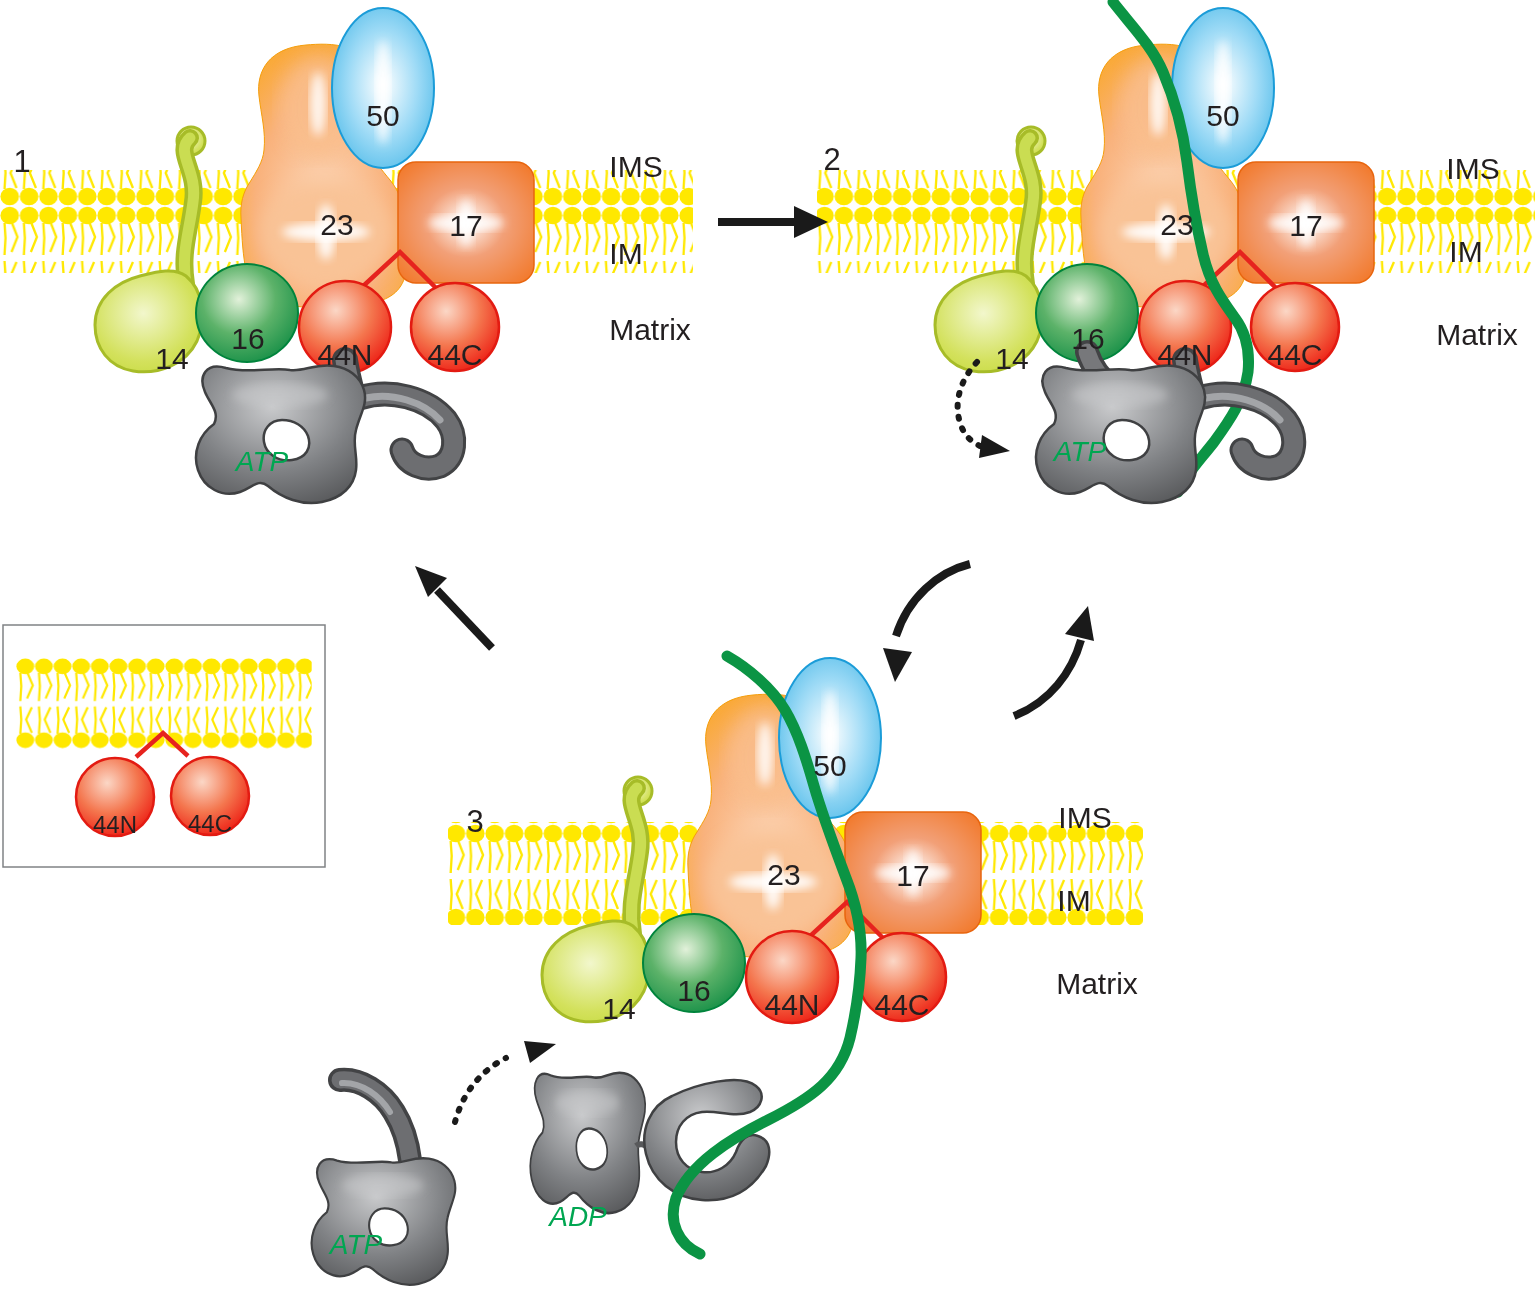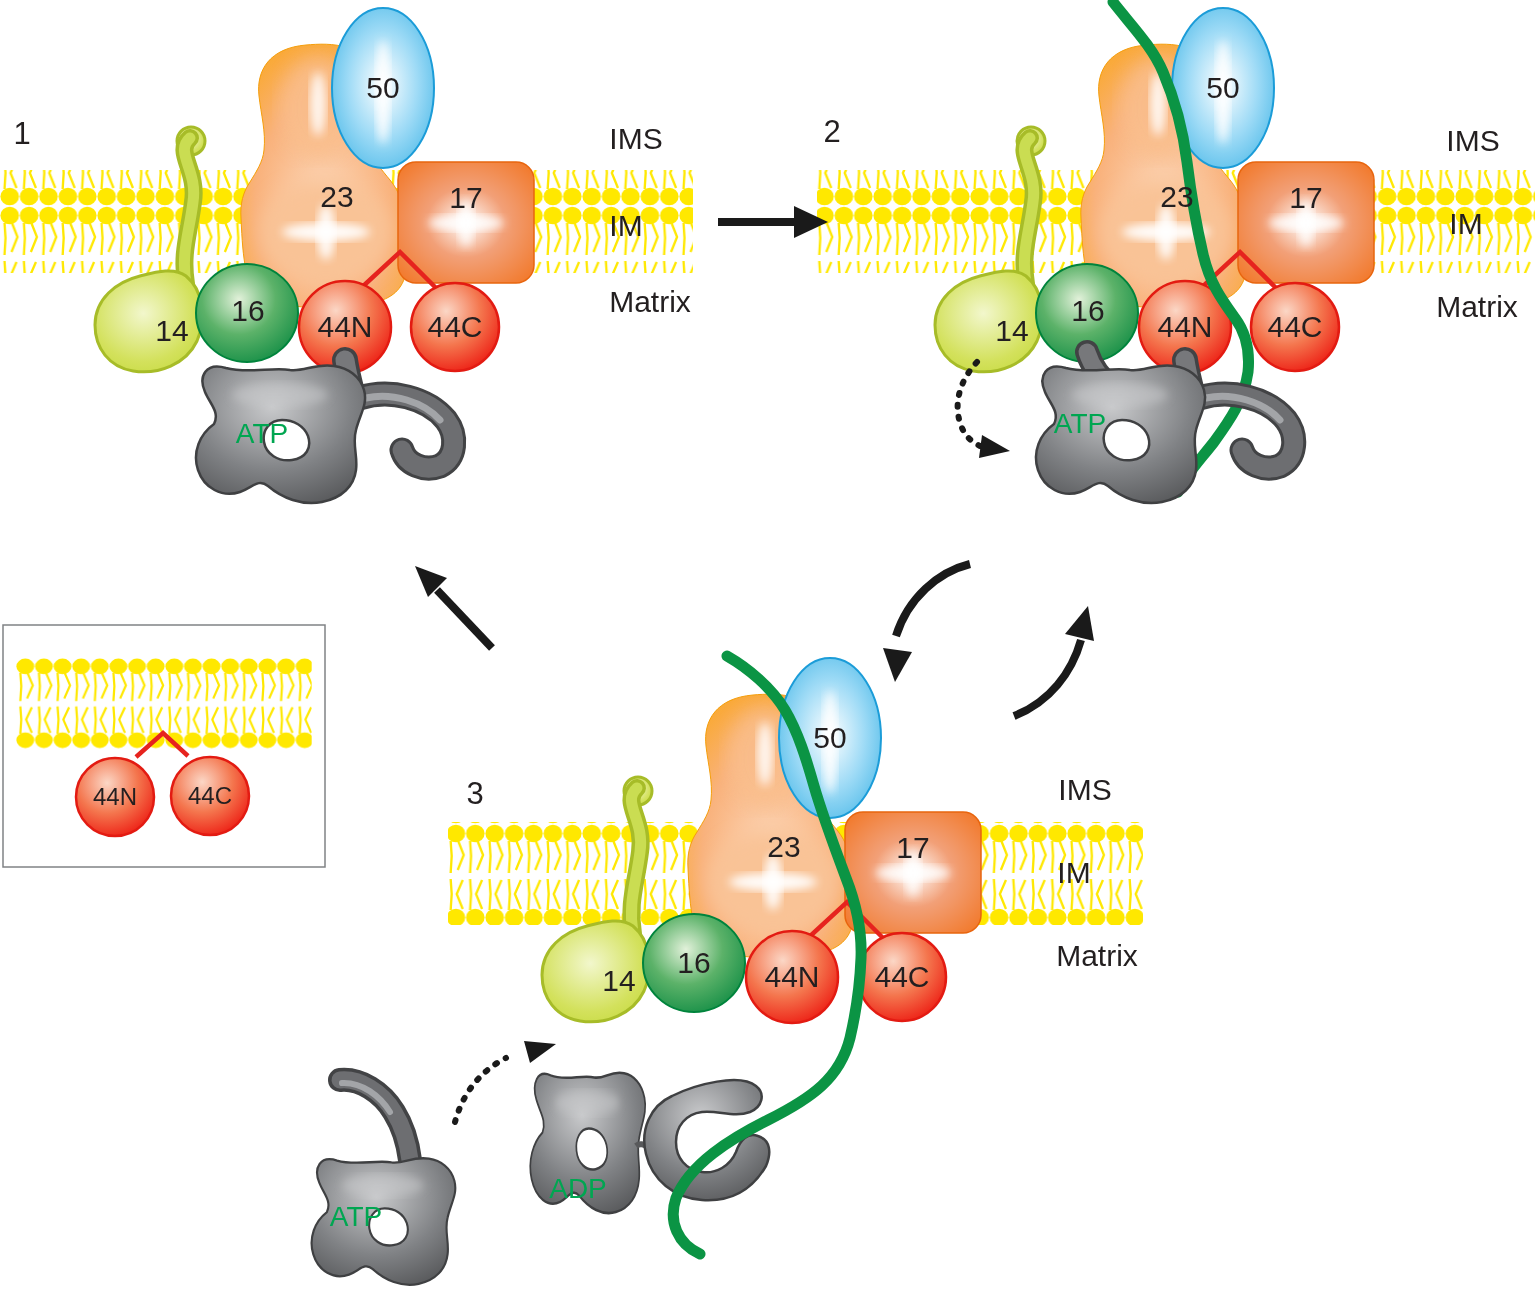--- a/index.html
+++ b/index.html
@@ -1,23 +1,23 @@
 <!DOCTYPE html>
 <html><head>
 <meta charset="utf-8">
 <style>
   html,body{margin:0;padding:0;background:#fff;}
   #fig{position:relative;width:1535px;height:1289px;background:#ffffff;overflow:hidden;
        font-family:"Liberation Sans",sans-serif;}
   #art{position:absolute;left:0;top:0;}
   .lbl{position:absolute;transform:translate(-50%,-50%);white-space:nowrap;
-       font-size:30px;color:#231f20;line-height:1;z-index:5;}
+       font-size:30px;color:#231f20;line-height:1;z-index:5;margin-top:28px;}
   .lbl.num{font-size:31px;}
   .lbl.sm{font-size:24px;}
-  .lbl.nuc{color:#00a651;font-size:28px;}
+  .lbl.nuc{color:#00a651;font-size:28px;font-style:italic;}
 </style>
 </head>
 <body>
 
 <div id="fig">
 <svg id="art" width="1535" height="1289" viewBox="0 0 1535 1289">
   <defs>
     <radialGradient id="gRed" cx="0.40" cy="0.32" r="0.78">
       <stop offset="0" stop-color="#fbd7c6"></stop>
           <stop offset="0.5" stop-color="#f4764e"></stop>

